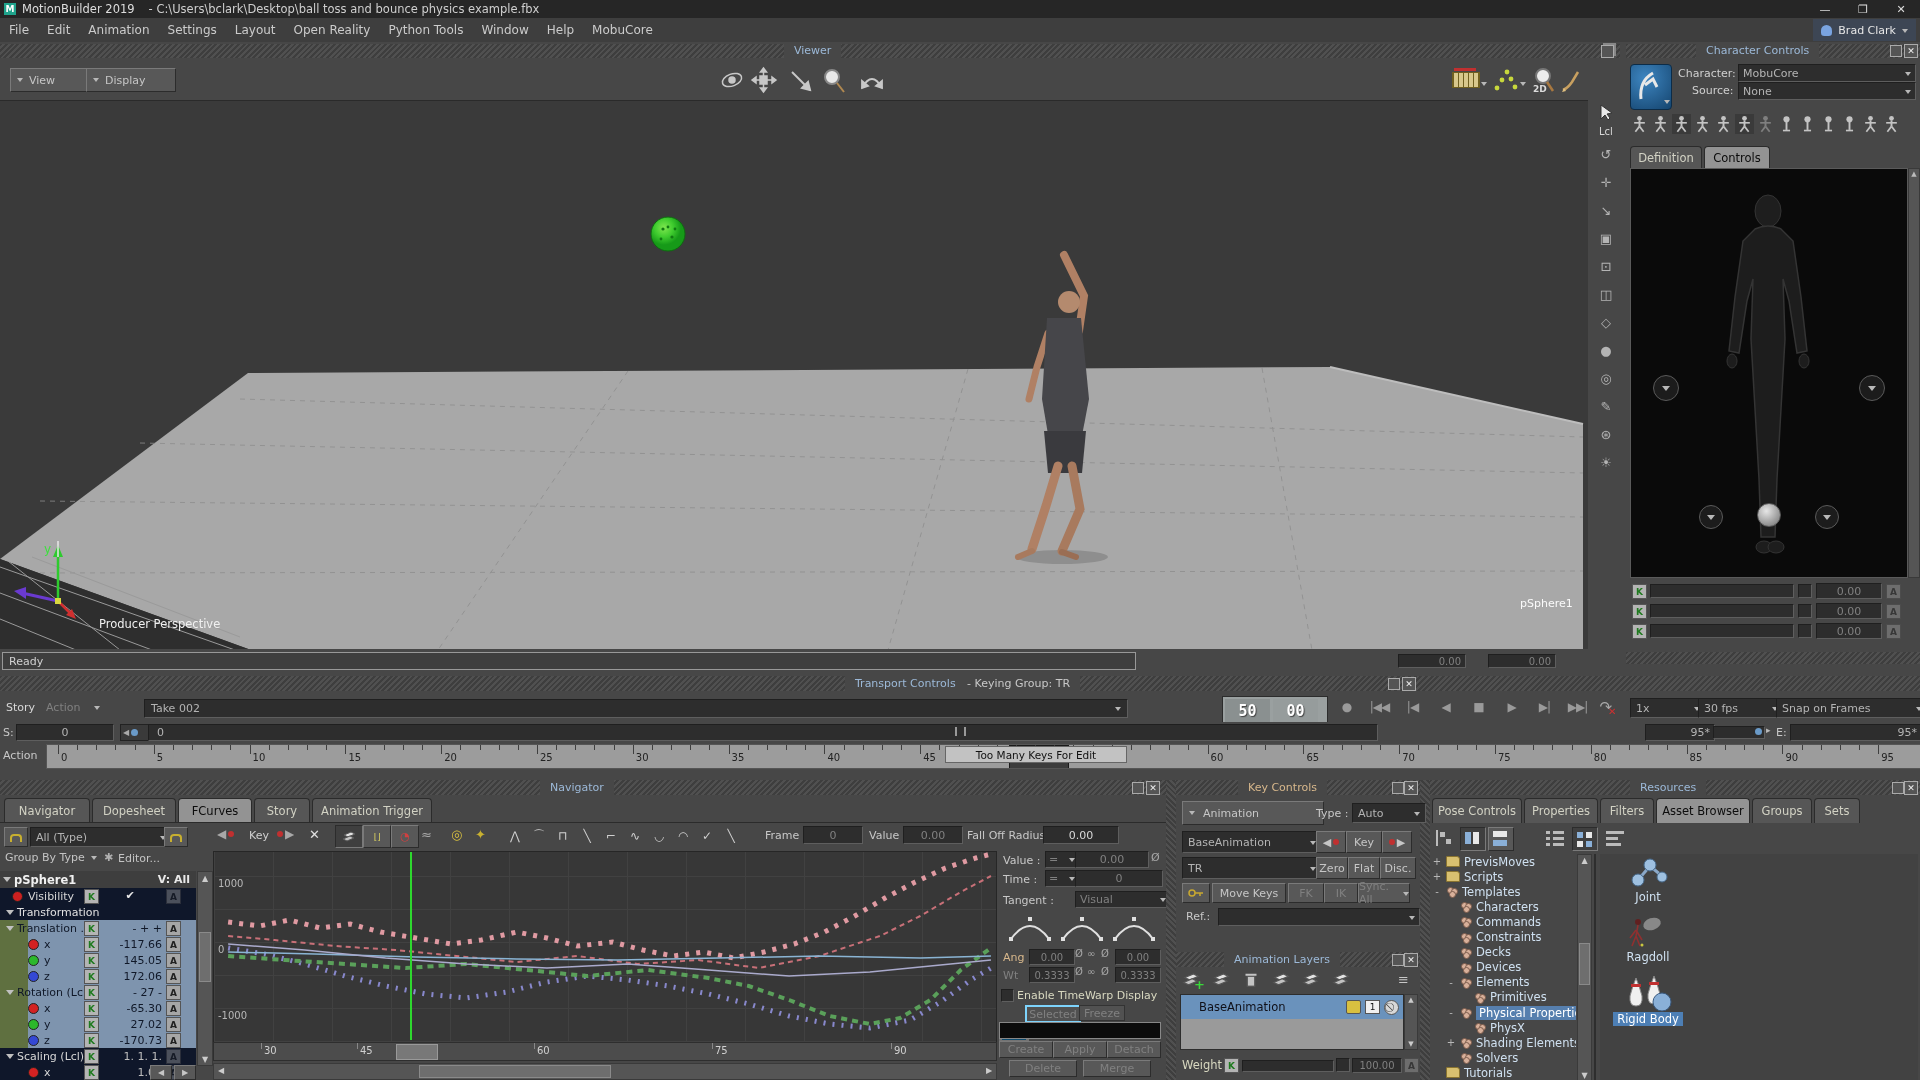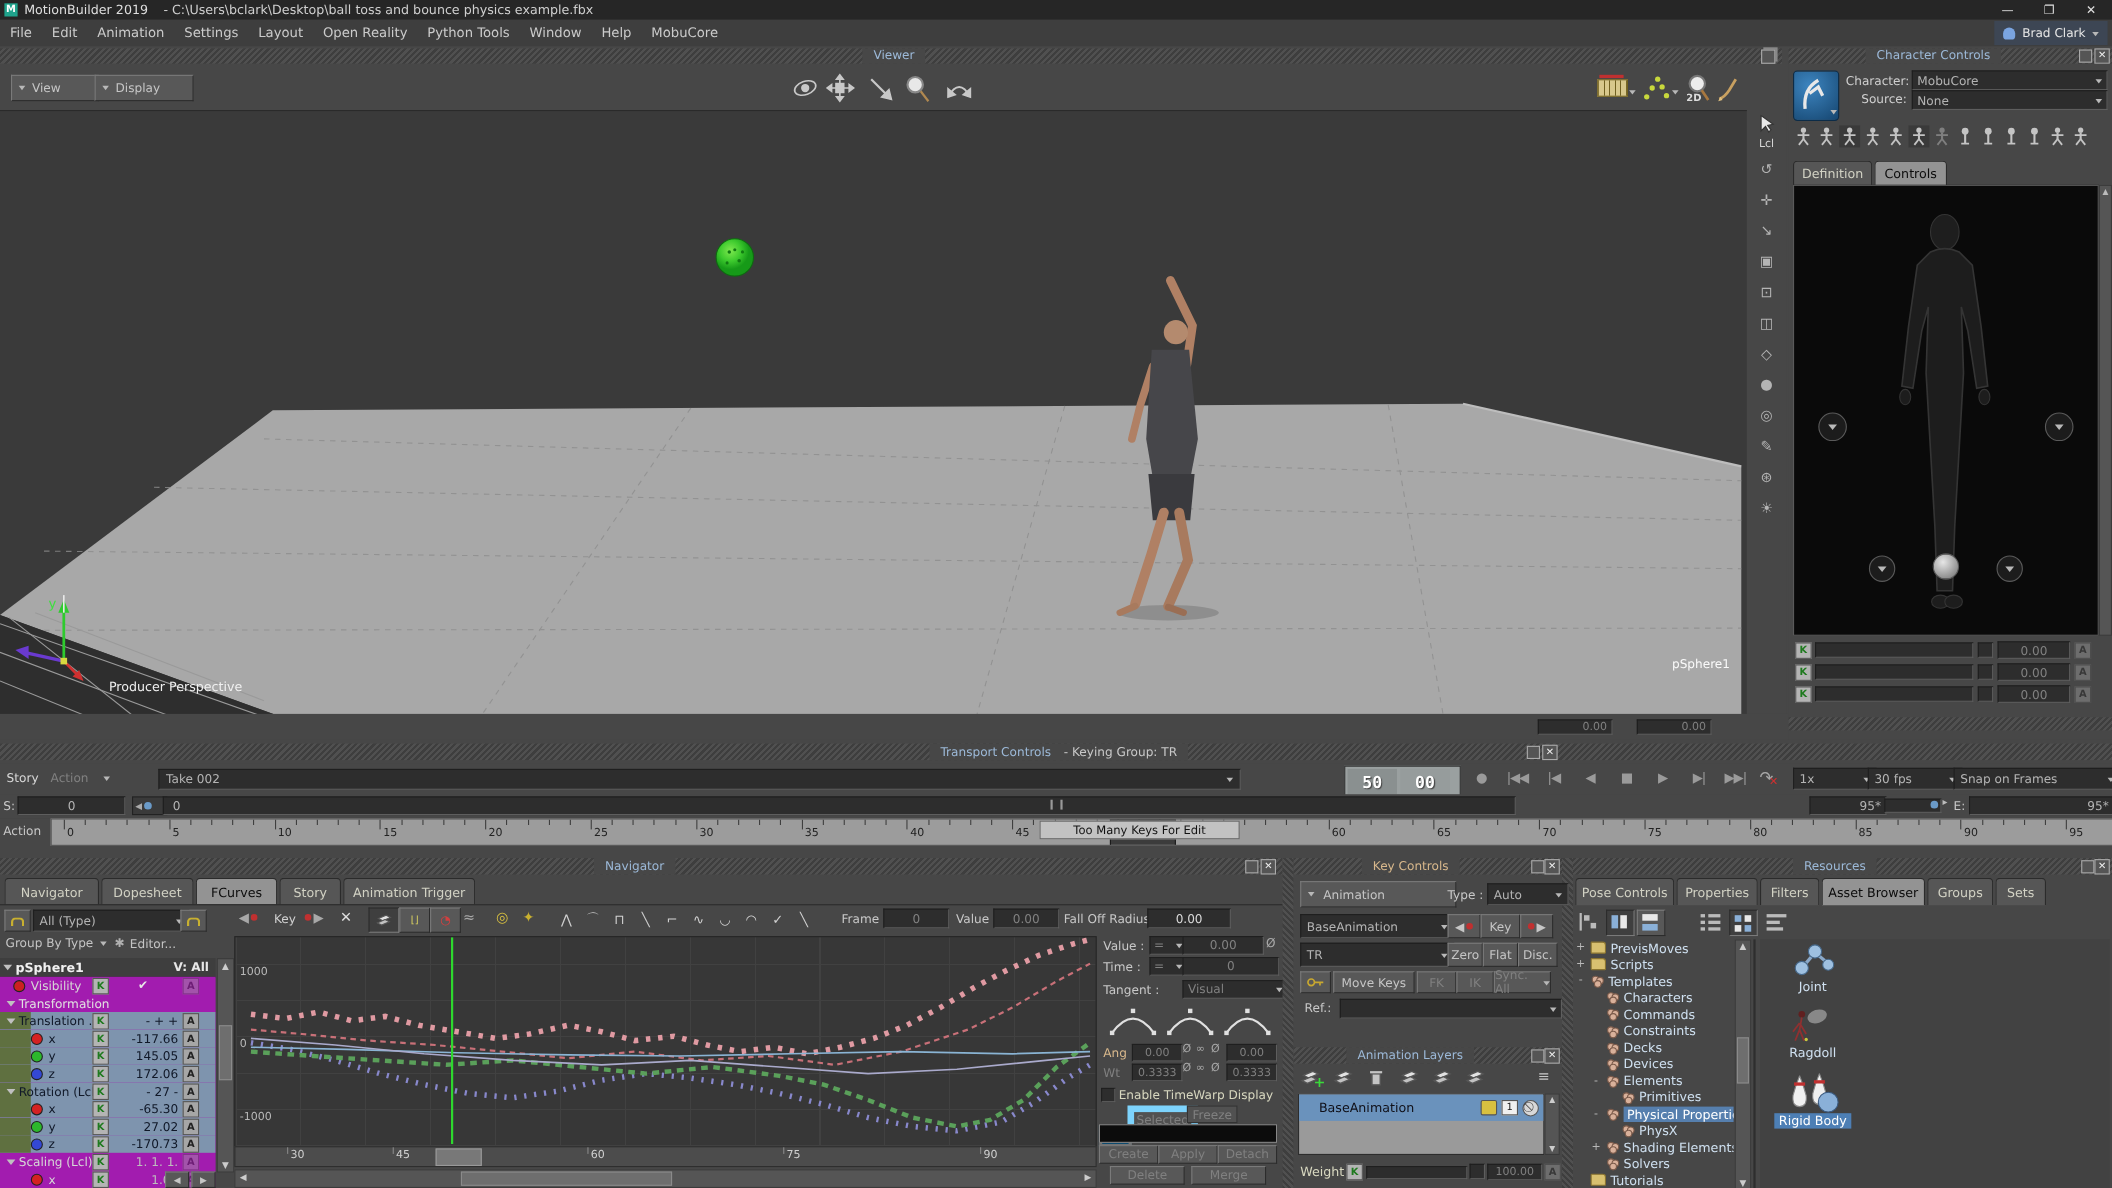--- a/index.html
+++ b/index.html
@@ -274,20 +274,23 @@
         <div style="width: 22px; height: 22px; margin: 6px 0px 0px 5px; color: rgb(180, 180, 180); font-size: 13px; display: flex; align-items: center; justify-content: center;">◇</div>
         <div style="width: 22px; height: 22px; margin: 6px 0px 0px 5px; color: rgb(180, 180, 180); font-size: 13px; display: flex; align-items: center; justify-content: center;">●</div>
         <div style="width: 22px; height: 22px; margin: 6px 0px 0px 5px; color: rgb(180, 180, 180); font-size: 13px; display: flex; align-items: center; justify-content: center;">◎</div>
         <div style="width: 22px; height: 22px; margin: 6px 0px 0px 5px; color: rgb(180, 180, 180); font-size: 13px; display: flex; align-items: center; justify-content: center;">✎</div>
         <div style="width: 22px; height: 22px; margin: 6px 0px 0px 5px; color: rgb(180, 180, 180); font-size: 13px; display: flex; align-items: center; justify-content: center;">⊛</div>
         <div style="width: 22px; height: 22px; margin: 6px 0px 0px 5px; color: rgb(180, 180, 180); font-size: 13px; display: flex; align-items: center; justify-content: center;">☀</div>
       </div>
   </div>
 
   <div class="abs" style="left:0;top:649px;width:1920px;height:23px;background:#474747">
+    <div class="abs vcenter" style="left:2px;top:3px;width:1126px;height:16px;border:1px solid #989898;background:#3e3e3e;padding-left:6px">
+      <span style="color:#d0d0d0">Ready</span>
+    </div>
     <div class="abs inset vcenter dim" style="left:1398px;top:5px;width:62px;height:12px;justify-content:flex-end;padding-right:4px;font-size:10px">
       <span>0.00</span>
     </div>
     <div class="abs inset vcenter dim" style="left:1488px;top:5px;width:62px;height:12px;justify-content:flex-end;padding-right:4px;font-size:10px">
       <span>0.00</span>
     </div>
   </div>
 
   <div class="abs" style="left:1626px;top:58px;width:294px;height:614px;background:#474747">
 
@@ -659,21 +662,21 @@
         <span class="dar sm"></span>
     </div>
     <span class="abs" style="left:104px;top:28px;color:#b0b0b0;font-size:11px">✱</span>
     <span class="abs" style="left:118px;top:29px;color:#c4c4c4">Editor...</span>
 
     <div class="abs vcenter" style="left:0;top:48px;width:196px;height:17px;background:#3e3e3e;border-bottom:1px solid #2a2a2a">
       <span class="tri"></span>
         <b style="color:#f0f0f0;font-size:11.5px">pSphere1</b>
       <span style="margin-left:auto;margin-right:6px;color:#e8e8e8;font-weight:bold">V: All</span>
     </div>
-    <div id="channel-list" class="abs" style="left:0;top:65px;width:196px;height:193px;overflow:hidden;background:#a21caf">
+    <div id="channel-list" class="abs" style="left:0;top:65px;width:196px;height:193px;overflow:hidden;background:#0f172a">
         <div class="chrow" style="top: 0px;">
           <span style="width:12px"></span>
           <span class="dot" style="background:#cc2020"></span>
           <span class="lab" style="">Visibility</span>
           <div class="kbtn" style="left:84px;top:1px">K</div>
           <span class="abs center" style="left:110px;top:1px;width:40px;color:#e8e8e8">✔</span>
           <div class="abtn ghost" style="left:166px;top:1px">A</div>
         </div>
         <div class="chrow" style="top: 16px;">
           <span class="tri" style="margin-left:6px"></span>
@@ -898,21 +901,21 @@
       <span class="abs glyphbtn" style="left:92px;top:143px;font-size:10px">∞</span>
       <span class="abs glyphbtn" style="left:106px;top:143px;font-size:10px">Ø</span>
       <div class="abs inset center dim" style="left:120px;top:144px;width:44px;height:14px;font-size:10px">
           <span>0.3333</span>
         </div>
       <div class="abs inset" style="left:6px;top:166px;width:11px;height:11px"></div>
       <span class="abs" style="left:22px;top:166px;color:#d8d8c0">Enable TimeWarp Display</span>
       <div class="abs center" style="left:4px;top:200px;width:24px;height:14px;background:#0c4a6e;border:3px solid #737373;color:#e8e8e8">
           <span>All</span>
         </div>
-      <div class="abs center dim" style="left:30px;top:182px;width:52px;height:14px;background:#515151;border:6px solid #7dd3fc">
+      <div class="abs center dim" style="left:30px;top:182px;width:52px;height:14px;background:#515151;border:2px solid #7dd3fc">
           <span>Selected</span>
         </div>
       <div class="abs center dim" style="left:84px;top:182px;width:44px;height:14px;background:#515151;border:1px solid #333">
           <span>Freeze</span>
         </div>
       <div class="abs" style="left:4px;top:199px;width:160px;height:15px;background:#0c0c0c;border:1px solid #888"></div>
       <div class="abs btn3d center dim" style="left:4px;top:218px;width:52px;height:15px">
           <span>Create</span>
         </div>
       <div class="abs btn3d center dim" style="left:58px;top:218px;width:52px;height:15px">

